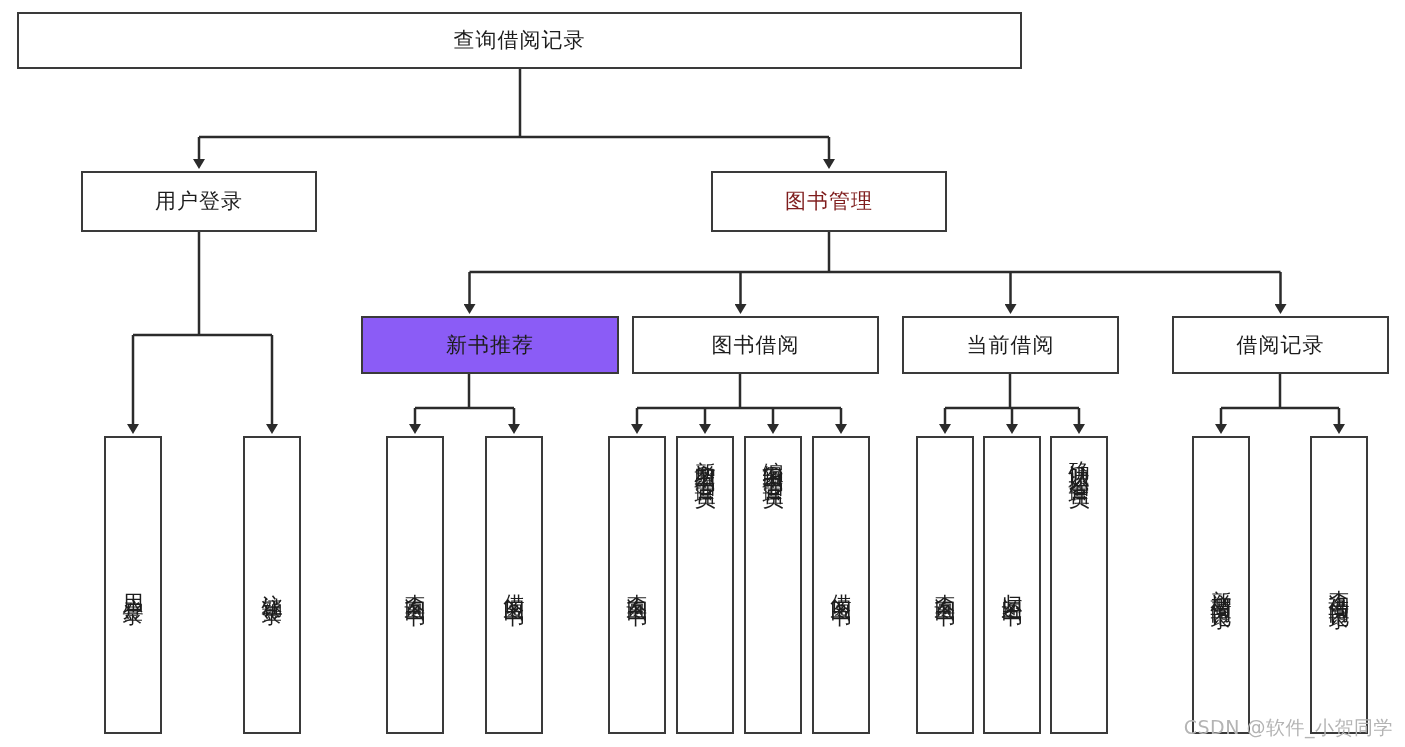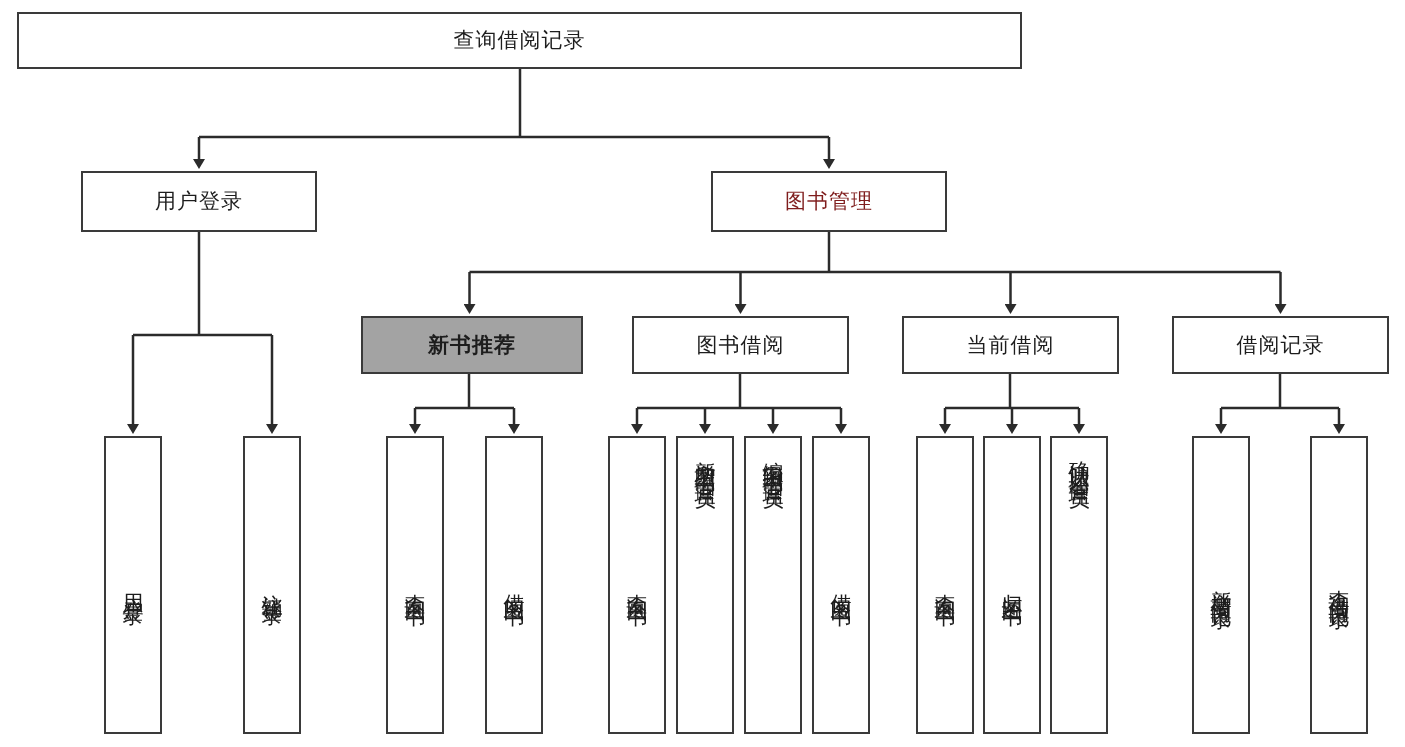--- a/index.html
+++ b/index.html
@@ -112,24 +112,24 @@
   <div id="node-layer">
       <div class="node-box" style="left: 17px; top: 12px; width: 1005px; height: 57px; border-color: rgb(58, 58, 58); background: rgb(255, 255, 255);">
         <span class="node-label" style="color: rgb(29, 29, 29);">查询借阅记录</span>
       </div>
       <div class="node-box" style="left: 81px; top: 171px; width: 236px; height: 61px; border-color: rgb(58, 58, 58); background: rgb(255, 255, 255);">
         <span class="node-label" style="color: rgb(29, 29, 29);">用户登录</span>
       </div>
       <div class="node-box" style="left: 711px; top: 171px; width: 236px; height: 61px; border-color: rgb(58, 58, 58); background: rgb(255, 255, 255);">
         <span class="node-label" style="color: #7f1d1d;">图书管理</span>
       </div>
-      <div class="node-box" style="left: 361px; top: 316px; width: 222px; height: 58px; border-color: rgb(58, 58, 58); background: #a3a3a3; font-weight: bold;">
+      <div class="node-box" style="left: 361px; top: 316px; width: 258px; height: 58px; border-color: rgb(58, 58, 58); background: #8b5cf6;">
         <span class="node-label" style="color: rgb(29, 29, 29);">新书推荐</span>
       </div>
-      <div class="node-box" style="left: 632px; top: 316px; width: 217px; height: 58px; border-color: rgb(58, 58, 58); background: rgb(255, 255, 255);">
+      <div class="node-box" style="left: 632px; top: 316px; width: 247px; height: 58px; border-color: rgb(58, 58, 58); background: rgb(255, 255, 255);">
         <span class="node-label" style="color: rgb(29, 29, 29);">图书借阅</span>
       </div>
       <div class="node-box" style="left: 902px; top: 316px; width: 217px; height: 58px; border-color: rgb(58, 58, 58); background: rgb(255, 255, 255);">
         <span class="node-label" style="color: rgb(29, 29, 29);">当前借阅</span>
       </div>
       <div class="node-box" style="left: 1172px; top: 316px; width: 217px; height: 58px; border-color: rgb(58, 58, 58); background: rgb(255, 255, 255);">
         <span class="node-label" style="color: rgb(29, 29, 29); text-align: right;">借阅记录</span>
       </div>
       <div class="node-box vertical centered" style="left: 104px; top: 436px; width: 58px; height: 298px; border-color: rgb(58, 58, 58); background: rgb(255, 255, 255);">
         <span class="node-label" style="color: rgb(29, 29, 29);">用户登录</span>
@@ -165,13 +165,14 @@
         <span class="node-label" style="color: rgb(29, 29, 29);">确认归还（管理员）</span>
       </div>
       <div class="node-box vertical centered" style="left: 1192px; top: 436px; width: 58px; height: 298px; border-color: rgb(58, 58, 58); background: rgb(255, 255, 255);">
         <span class="node-label" style="color: rgb(29, 29, 29);">新增借阅记录</span>
       </div>
       <div class="node-box vertical centered" style="left: 1310px; top: 436px; width: 58px; height: 298px; border-color: rgb(58, 58, 58); background: rgb(255, 255, 255);">
         <span class="node-label" style="color: rgb(29, 29, 29);">查询借阅记录</span>
       </div>
     </div>
 
+  <div class="watermark">CSDN @软件_小贺同学</div>
 </div>
 
 </body></html>

